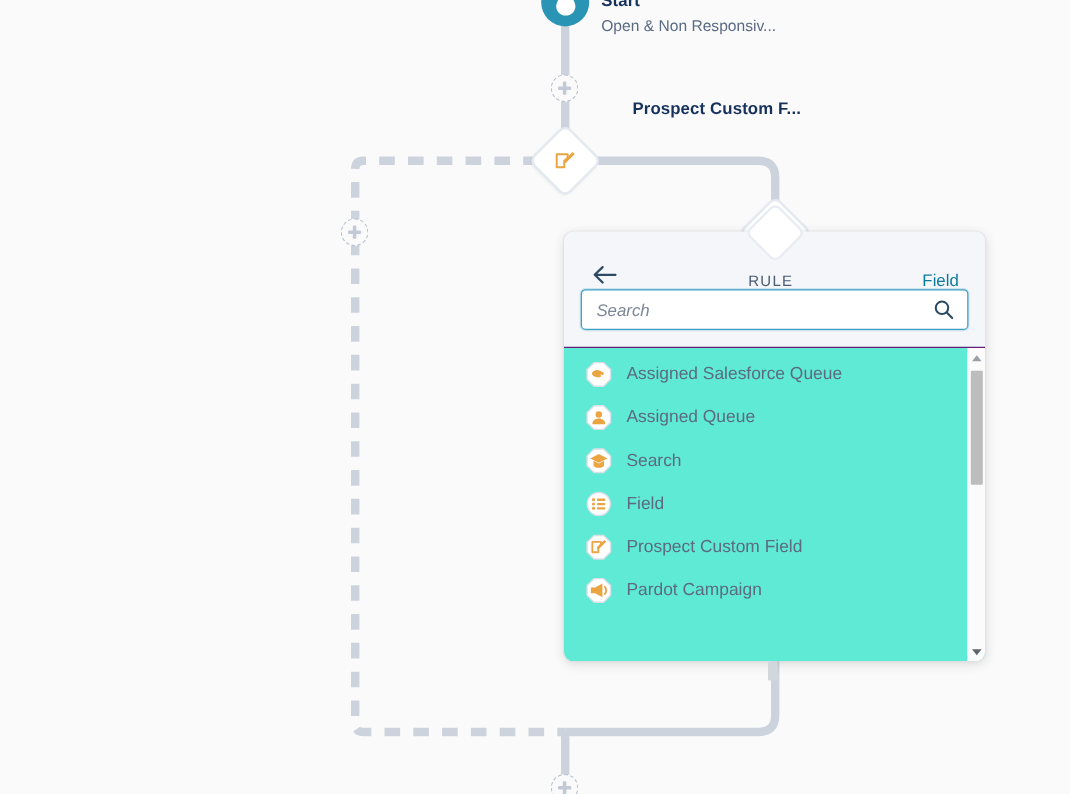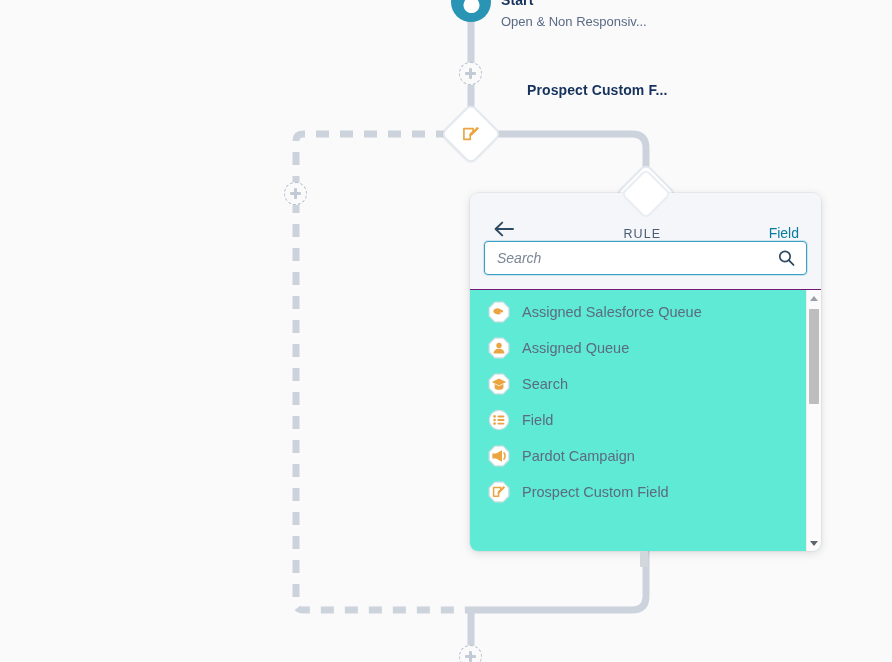--- a/index.html
+++ b/index.html
@@ -423,36 +423,36 @@
               <rect x="10.4" y="14.7" width="7" height="1.9" rx=".8" fill="#eaa440"></rect>
             </svg>
           </span>
           <span class="item-label">Field</span>
         </div>
 
         <div class="list-item">
           <span class="item-icon">
             <svg width="24" height="24" viewBox="0 0 24 24">
               <path d="M8 2.2 h8 l5.8 5.8 v8 l-5.8 5.8 h-8 L2.2 16 v-8 z" fill="#ffffff" stroke="#d9dfe7" stroke-width="1.2"></path>
+              <path d="M6.6 7.6 h7.2 v2.1 l-2.2 2.2 v4.3 h-5 z" fill="none" stroke="#eaa440" stroke-width="1.5" stroke-linejoin="round"></path>
+              <path d="M16.6 6 l1.5 1.5 l-5.7 5.7 l-2 .5 l.5 -2 z" fill="#eaa440"></path>
+            </svg>
+          </span>
+          <span class="item-label">Prospect Custom Field</span>
+        </div>
+
+        <div class="list-item">
+          <span class="item-icon">
+            <svg width="24" height="24" viewBox="0 0 24 24">
+              <path d="M8 2.2 h8 l5.8 5.8 v8 l-5.8 5.8 h-8 L2.2 16 v-8 z" fill="#ffffff" stroke="#d9dfe7" stroke-width="1.2"></path>
               <path d="M5.4 9.6 h3.6 L15 6.2 v11.6 L9 14.4 H5.4 z" fill="#eaa440"></path>
               <path d="M17 9 c1.4 .9 1.4 5.1 0 6" fill="none" stroke="#eaa440" stroke-width="1.6" stroke-linecap="round"></path>
             </svg>
           </span>
           <span class="item-label">Pardot Campaign</span>
-        </div>
-
-        <div class="list-item">
-          <span class="item-icon">
-            <svg width="24" height="24" viewBox="0 0 24 24">
-              <path d="M8 2.2 h8 l5.8 5.8 v8 l-5.8 5.8 h-8 L2.2 16 v-8 z" fill="#ffffff" stroke="#d9dfe7" stroke-width="1.2"></path>
-              <path d="M6.6 7.6 h7.2 v2.1 l-2.2 2.2 v4.3 h-5 z" fill="none" stroke="#eaa440" stroke-width="1.5" stroke-linejoin="round"></path>
-              <path d="M16.6 6 l1.5 1.5 l-5.7 5.7 l-2 .5 l.5 -2 z" fill="#eaa440"></path>
-            </svg>
-          </span>
-          <span class="item-label">Prospect Custom Field</span>
         </div>
 
       </div>
 
       <div id="vscroll">
         <div class="sb-arrow" id="sb-up">
           <span class="sb-tri"></span>
         </div>
         <div id="sb-thumb"></div>
         <div class="sb-arrow" id="sb-down">

